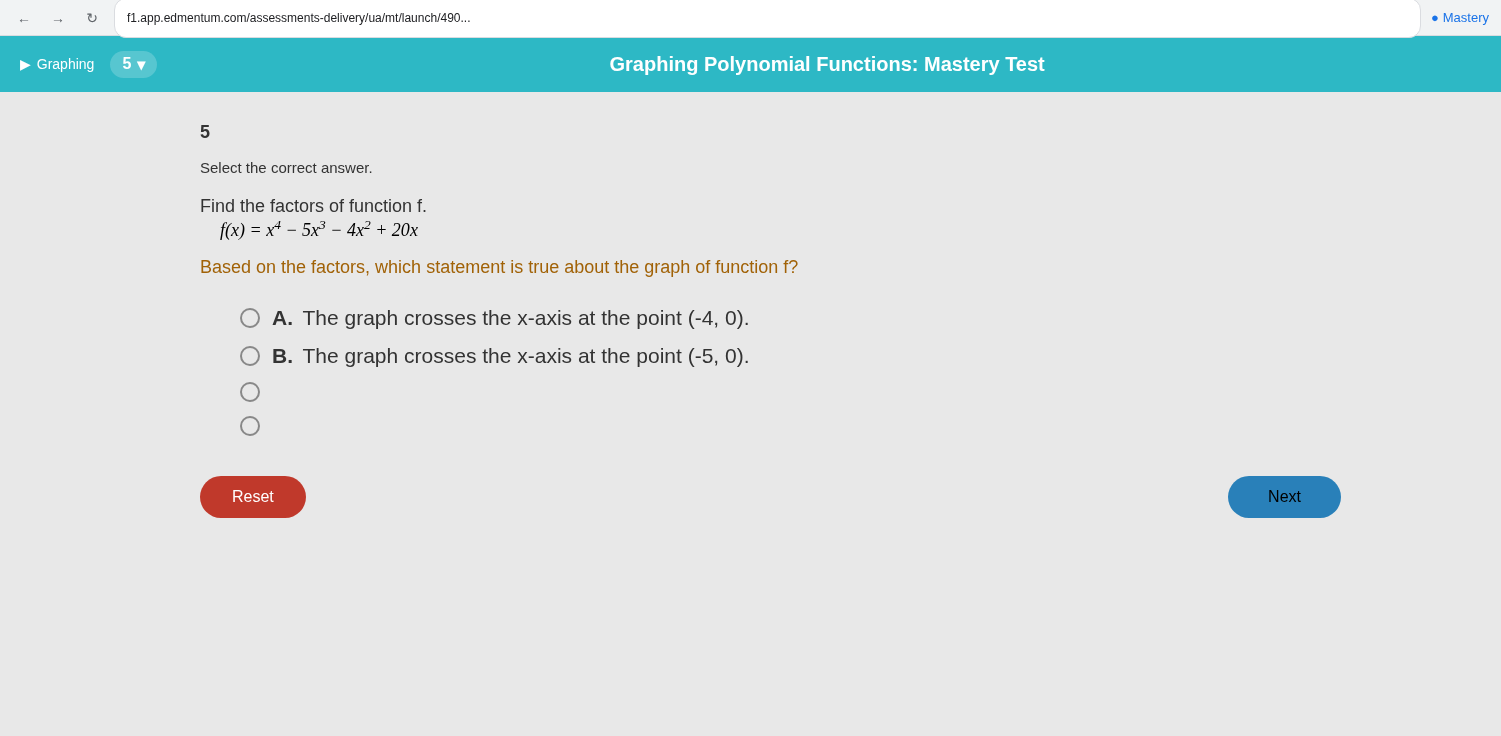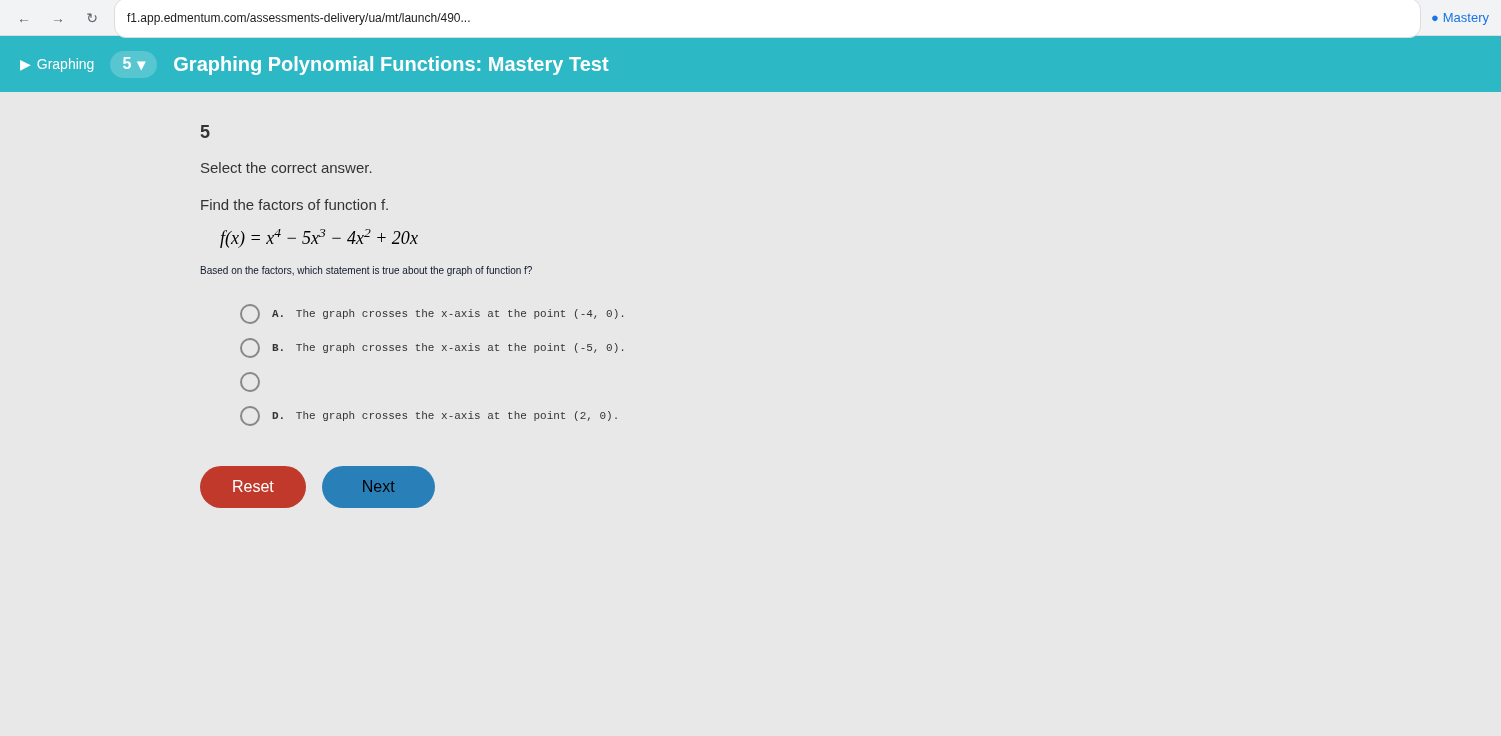--- a/index.html
+++ b/index.html
@@ -80,21 +80,21 @@
       border-radius: 20px;
       font-size: 16px;
       font-weight: bold;
       display: flex;
       align-items: center;
       gap: 6px;
       cursor: pointer;
     }
     .header-title {
       flex: 1;
-      text-align: left;
+      text-align: center;
       color: #fff;
       font-size: 20px;
       font-weight: 600;
     }
 
     
     .main-content {
       background: #e8e8e8;
       min-height: calc(736px - 36px - 56px);
       padding: 30px 60px 30px 200px;
@@ -108,36 +108,36 @@
     }
 
     .instruction-text {
       font-size: 15px;
       color: #333;
       margin-bottom: 20px;
       margin-top: 16px;
     }
 
     .question-text {
-      font-size: 15px;
-      color: #333;
-      margin-bottom: 12px;
+      font-size: 18px;
+      color: #333;
+      margin-bottom: 0;
     }
 
     .formula {
       font-size: 18px;
       color: #000000;
       margin-bottom: 16px;
       font-style: italic;
       padding-left: 20px;
     }
 
     .followup-text {
-      font-size: 10px;
-      color: #0f172a;
+      font-size: 18px;
+      color: #a16207;
       margin-bottom: 28px;
     }
 
     .options-list {
       list-style: none;
       display: flex;
       flex-direction: column;
       gap: 14px;
       margin-bottom: 40px;
       padding-left: 40px;
@@ -160,34 +160,32 @@
       flex-shrink: 0;
       appearance: none;
       -webkit-appearance: none;
     }
     .option-radio:checked {
       border-color: #2db8c5;
       background: #2db8c5;
     }
 
     .option-label {
-      font-size: 11px;
-      color: #333;
-      font-family: Liberation Mono, monospace;
+      font-size: 21px;
+      color: #333;
     }
 
     .option-letter {
       font-weight: bold;
       margin-right: 4px;
     }
 
     .buttons-row {
       display: flex;
-      justify-content: flex-start;
-      gap: 16px;
+      justify-content: space-between;
       padding-right: 100px;
       margin-top: 20px;
     }
 
     .reset-btn {
       background: #c0392b;
       color: #fff;
       border: none;
       border-radius: 24px;
       padding: 12px 32px;
@@ -271,24 +269,20 @@
       <label class="option-label">
         <span class="option-letter">B.</span>
         <span>The graph crosses the x-axis at the point (-5, 0).</span>
       </label>
     </li>
     <li class="option-item">
       <input type="radio" name="answer" class="option-radio" style="">
     </li>
     <li class="option-item">
       <input type="radio" name="answer" class="option-radio" style="">
-      <label class="option-label">
-        <span class="option-letter">D.</span>
-        <span>The graph crosses the x-axis at the point (2, 0).</span>
-      </label>
     </li>
   </ul>
 
   <div class="buttons-row">
     <button class="reset-btn">Reset</button>
     <button class="next-btn">Next</button>
   </div>
 
 </div>
 

